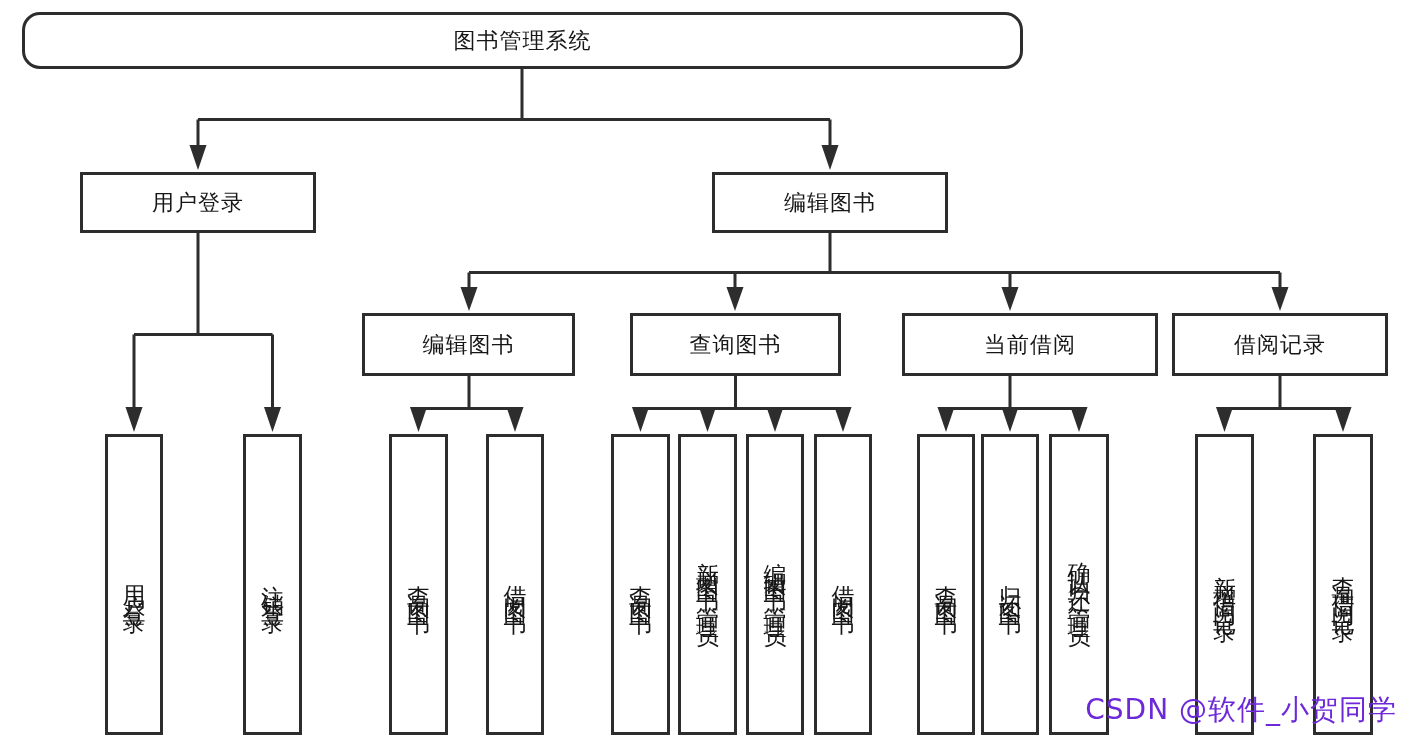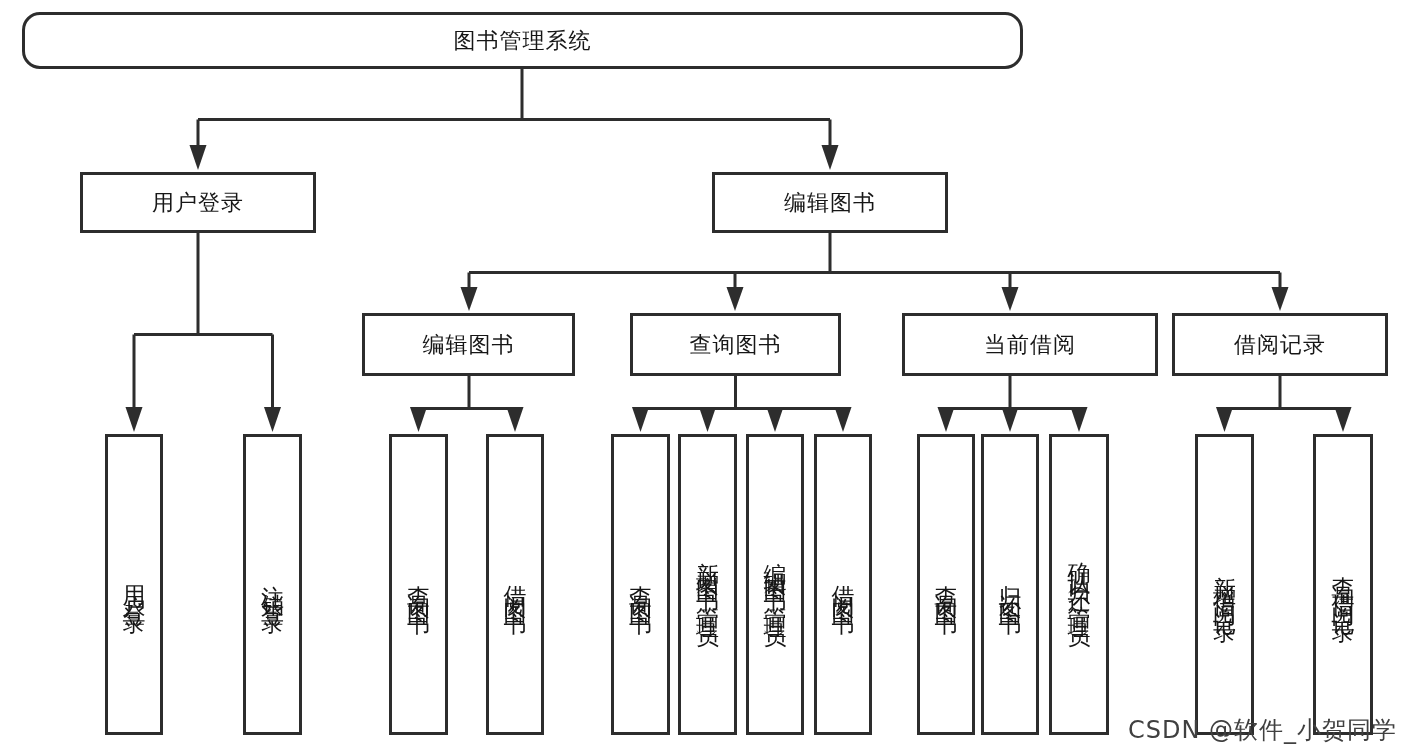--- a/index.html
+++ b/index.html
@@ -46,23 +46,23 @@
   .b-bb2{left:678px; width:59px;}
   .b-bb3{left:746px; width:58px;}
   .b-bb4{left:814px; width:58px;}
   .b-cb1{left:917px; width:58px;}
   .b-cb2{left:981px; width:58px;}
   .b-cb3{left:1049px;width:60px;}
   .b-br1{left:1195px;width:59px;}
   .b-br2{left:1313px;width:60px;}
   .watermark{
     position:absolute;
-    right:8px;bottom:1px;
-    font-size:24px;
-    color:#404040;
+    right:8px;bottom:18px;
+    font-size:28px;
+    color:#6d28d9;
     letter-spacing:1px;
     z-index:3;
     white-space:nowrap;
   }
 </style>
 </head>
 <body>
 
 <div class="canvas">
 

